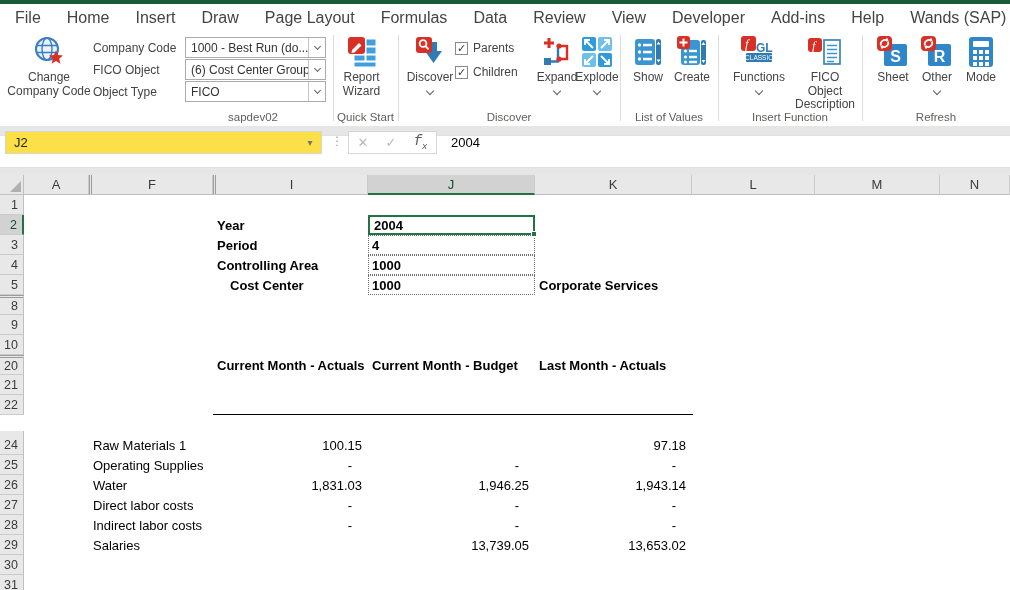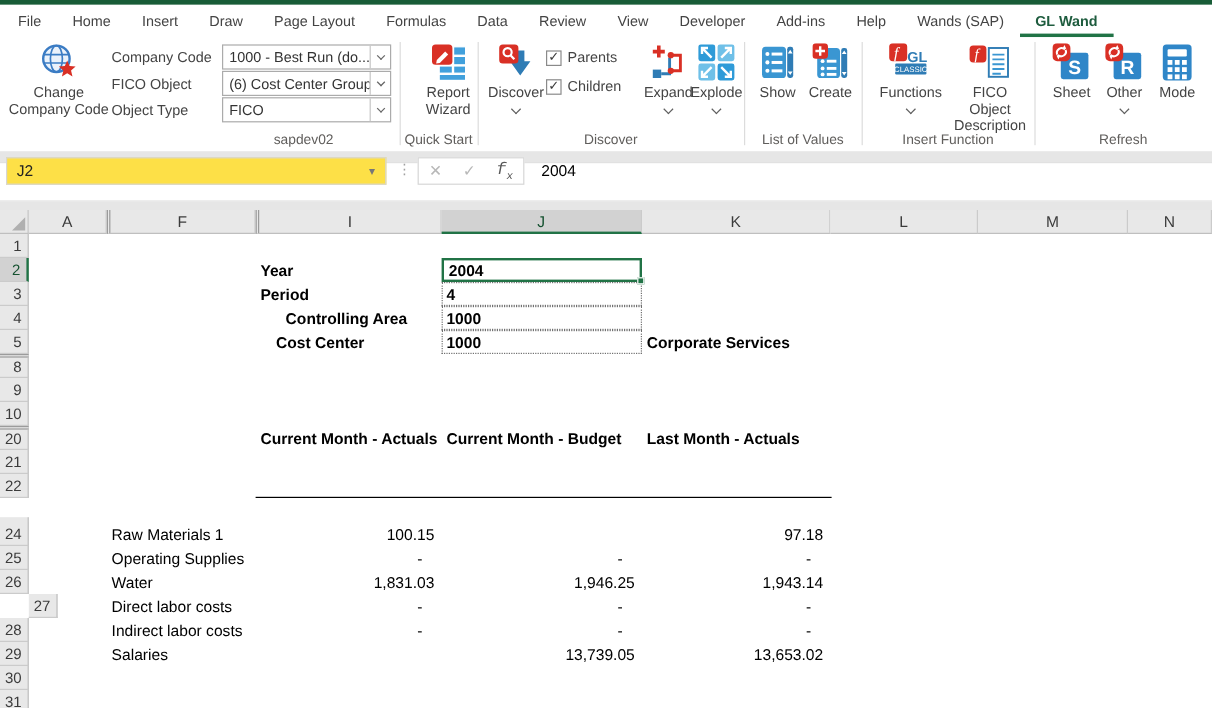--- a/index.html
+++ b/index.html
@@ -6,21 +6,21 @@
   html,body { width:1010px; height:590px; overflow:hidden; background:#fff;
     font-family:"Liberation Sans", sans-serif; }
   .app { position:relative; width:1010px; height:590px; background:#fff; overflow:hidden; }
 
   
   .topstrip { position:absolute; top:0; left:0; width:100%; height:4px; background:#185C37; }
 
   
   .menubar { position:absolute; top:4px; left:0; width:100%; height:27px; background:#fff;
     display:flex; align-items:stretch; padding-left:2px; }
-  .tab { padding:1px 13px; line-height:26px; font-size:12px; color:#444; white-space:nowrap; cursor:default; }
+  .tab { padding:1px 13px; line-height:26px; font-size:16px; color:#444; white-space:nowrap; cursor:default; }
   .tab.active { color:#1E5C3E; font-weight:600; border-bottom:3px solid #217346; }
 
   
   .ribbon { position:absolute; top:31px; left:0; width:100%; height:95px; background:#fff; }
   .rgroup { position:absolute; top:0; height:95px; }
   .rsep { position:absolute; top:4px; height:86px; width:1px; background:#DCDCDC; }
   .gname { position:absolute; bottom:3px; font-size:11.5px; color:#605E5C; text-align:center; white-space:nowrap; }
 
   .bigbtn { position:absolute; top:4px; height:78px; display:flex; flex-direction:column;
     align-items:center; text-align:center; cursor:default; }
@@ -149,21 +149,21 @@
         <span class="cval">FICO</span>
         <span class="cbtn">
             <i class="chev"></i>
           </span>
       </div>
       <div class="gname" style="left:173px;width:160px;">sapdev02</div>
     </div>
     <div class="rsep" style="left:333px;"></div>
 
     <div class="rgroup" style="left:333px;width:65px;">
-      <div class="bigbtn" style="left:12px;width:57px;">
+      <div class="bigbtn" style="left:0;width:57px;">
         <span class="icon">
           <svg width="32" height="32" viewBox="0 0 32 32">
             <rect x="2" y="1" width="17" height="17" rx="3" fill="#D93025"></rect>
             <path d="M6 14l7-7 2.5 2.5-7 7-3 .5z" fill="#fff"></path>
             <g fill="#41A0DC" stroke="#fff" stroke-width="1">
               <rect x="20" y="3" width="10" height="7"></rect>
                 <rect x="20" y="11" width="10" height="7"></rect>
               <rect x="8" y="19" width="11" height="6"></rect>
                 <rect x="20" y="19" width="10" height="6"></rect>
               <rect x="8" y="26" width="22" height="5"></rect>
@@ -398,31 +398,31 @@
       <div class="rowhdr hb" style="top: 120px;">8</div>
       <div class="rowhdr" style="top: 140px;">9</div>
       <div class="rowhdr" style="top: 160px;">10</div>
       <div class="rowhdr hb" style="top: 180px;">20</div>
       <div class="rowhdr" style="top: 200px;">21</div>
       <div class="rowhdr" style="top: 220px;">22</div>
       <div class="rowhdr" style="top: 240px; margin-top: 16px;">23</div>
       <div class="rowhdr" style="top: 260px;">24</div>
       <div class="rowhdr" style="top: 280px;">25</div>
       <div class="rowhdr" style="top: 300px;">26</div>
-      <div class="rowhdr" style="top: 320px; margin-left: 24px;">27</div>
+      <div class="rowhdr" style="top: 320px;">27</div>
       <div class="rowhdr" style="top: 340px;">28</div>
       <div class="rowhdr" style="top: 360px;">29</div>
       <div class="rowhdr" style="top: 380px;">30</div>
       <div class="rowhdr" style="top: 400px;">31</div>
       <div class="cell b" style="left: 213px; top: 40px; width: 155px;">Year</div>
       <div class="cell b selcell" style="left: 368px; top: 40px; width: 167px;">2004</div>
       <div class="fillhandle" style="left: 531px; top: 56px;"></div>
       <div class="cell b" style="left: 213px; top: 60px; width: 155px;">Period</div>
       <div class="cell b dotted" style="left: 368px; top: 60px; width: 167px;">4</div>
-      <div class="cell b" style="left: 213px; top: 80px; width: 155px; margin-left: 21px;">Controlling Area</div>
+      <div class="cell b" style="left: 213px; top: 80px; width: 155px;">Controlling Area</div>
       <div class="cell b dotted" style="left: 368px; top: 80px; width: 167px;">1000</div>
       <div class="cell b" style="left: 226px; top: 100px; width: 155px;">Cost Center</div>
       <div class="cell b dotted" style="left: 368px; top: 100px; width: 167px;">1000</div>
       <div class="cell b" style="left: 535px; top: 100px; width: 157px;">Corporate Services</div>
       <div class="cell b" style="left: 368px; top: 180px; width: 167px;">Current Month - Budget</div>
       <div class="cell b" style="left: 213px; top: 180px; width: 155px;">Current Month - Actuals</div>
       <div class="cell b" style="left: 535px; top: 180px; width: 157px;">Last Month - Actuals</div>
       <div class="cell" style="left: 89px; top: 260px; width: 124px;">Raw Materials 1</div>
       <div class="cell num" style="left: 213px; top: 260px; width: 155px;">100.15</div>
       <div class="cell num" style="left: 535px; top: 260px; width: 157px;">97.18</div>

